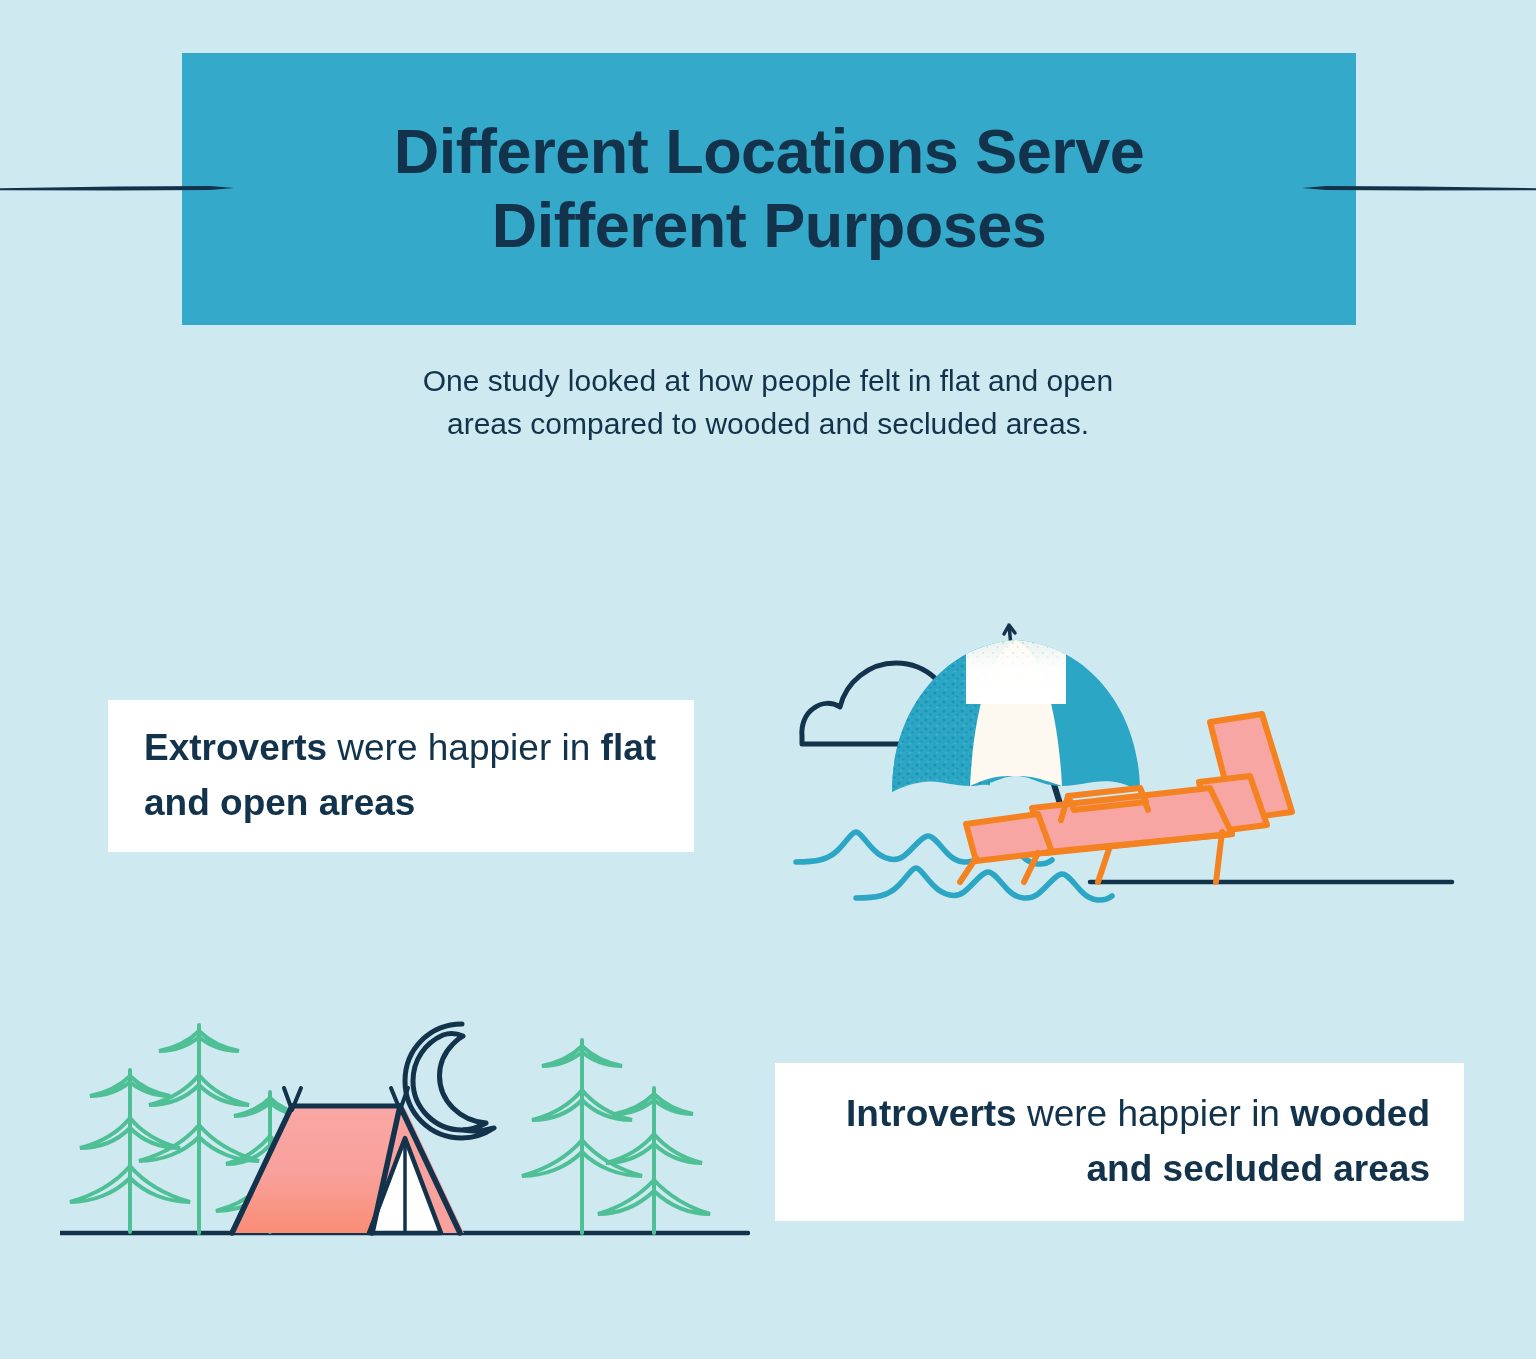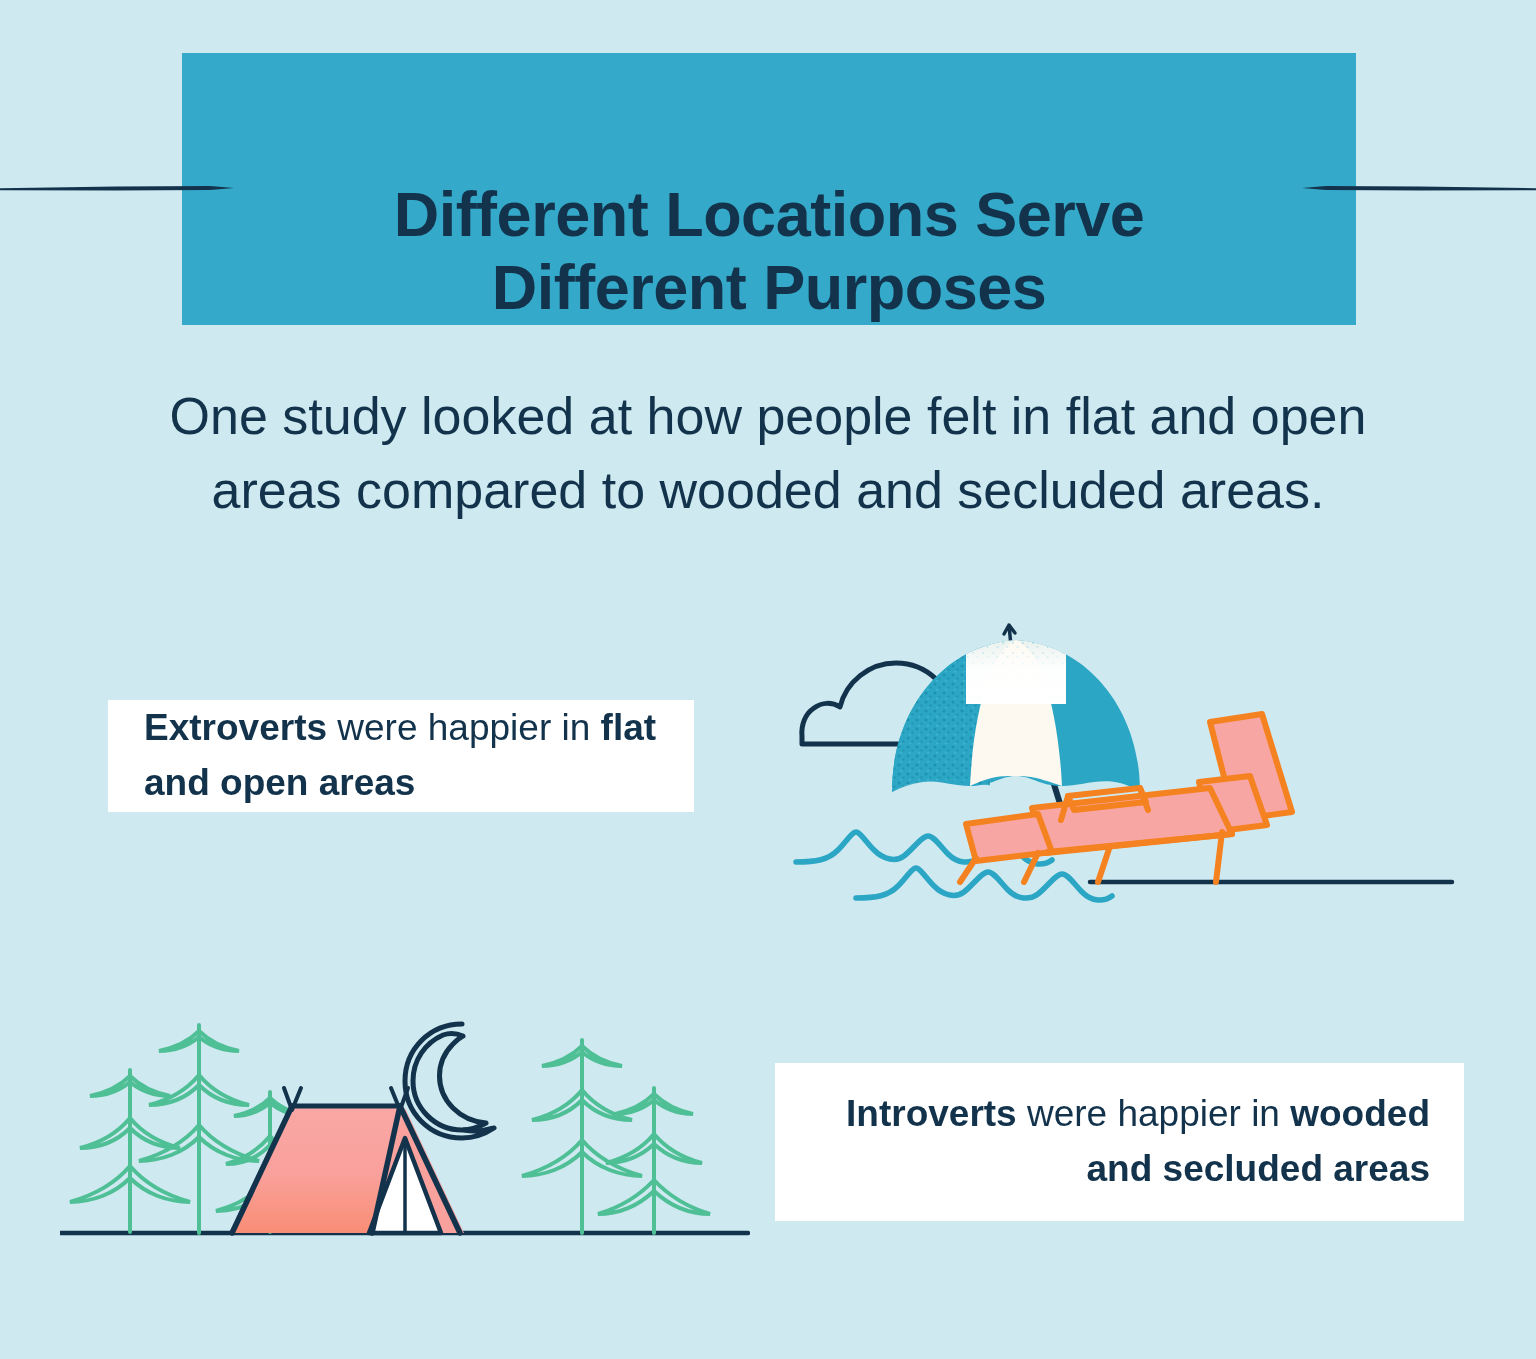--- a/index.html
+++ b/index.html
@@ -11,21 +11,21 @@
     overflow: hidden;
   }
   .stage { position:absolute; left:0; top:0; width:1536px; height:1359px; }
 
   
   .title-banner {
     position:absolute;
     left:182px; top:53px;
     width:1174px; height:272px;
     background:#35a9c9;
-    display:flex; align-items:flex-end; justify-content:center;
+    display:flex; align-items:center; justify-content:center;
     z-index:2;
   }
   .title-text {
     color:#12334b;
     font-size:63px;
     font-weight:bold;
     line-height:1.17;
     text-align:center;
     letter-spacing:-0.5px;
     white-space:pre-line;
@@ -36,44 +36,44 @@
     height:18px;
     z-index:3;
     pointer-events:none;
   }
   .rule-left  { left:-4px;  width:240px; }
   .rule-right { left:1300px; width:240px; }
 
   
   .subtitle {
     position:absolute;
-    left:108px; top:380px;
+    left:108px; top:360px;
     width:1320px;
     text-align:center;
     color:#12334b;
-    font-size:52px;
+    font-size:30px;
     line-height:1.42;
     white-space:pre-line;
   }
 
   
   .callout {
     position:absolute;
     background:#ffffff;
     color:#12334b;
     display:flex;
     flex-direction:column;
     justify-content:center;
   }
   .callout p { font-size:37px; line-height:1.48; }
   .callout b { font-weight:bold; }
 
   #callout-extrovert {
     left:108px; top:700px;
-    width:586px; height:112px;
+    width:586px; height:152px;
     padding:0 0 0 36px;
     text-align:left;
   }
   #callout-introvert {
     left:775px; top:1063px;
     width:689px; height:158px;
     padding:0 34px 0 0;
     text-align:right;
   }
 

